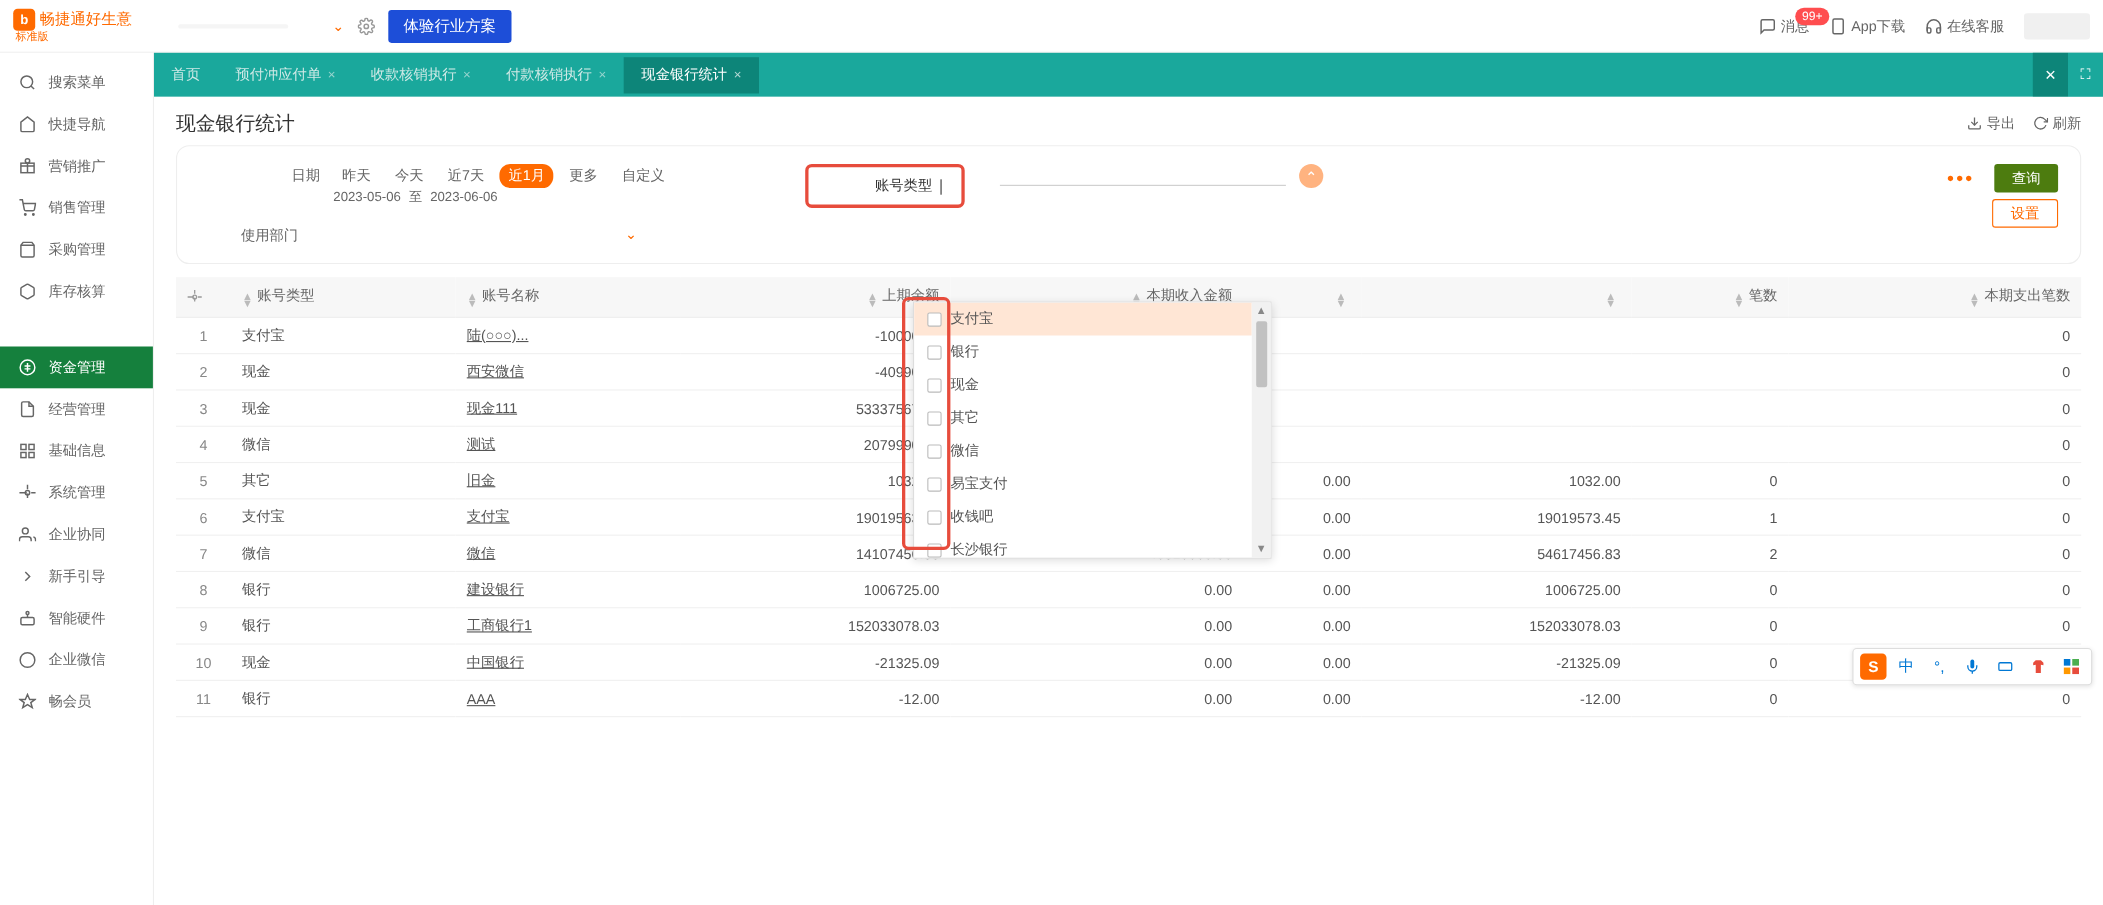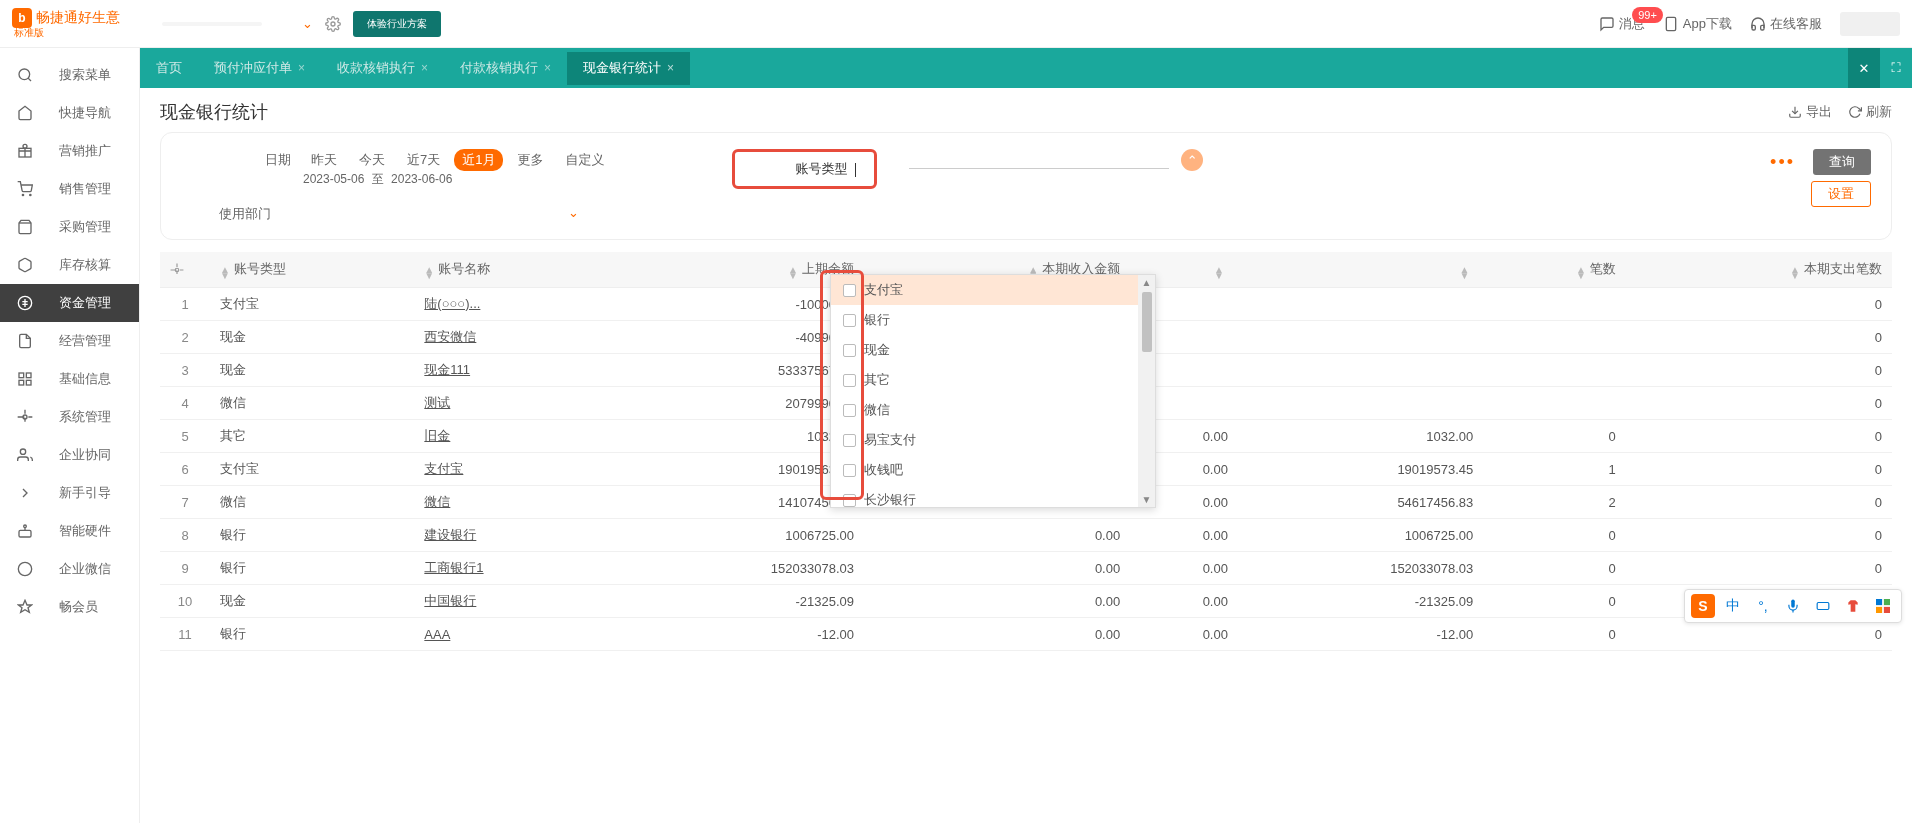--- a/index.html
+++ b/index.html
@@ -8,32 +8,32 @@
 
 .top-header { height: 48px; display: flex; align-items: center; padding: 0 12px; border-bottom: 1px solid #eee; }
 .logo-area { width: 130px; display: flex; flex-direction: column; }
 .logo-row { display: flex; align-items: center; gap: 4px; }
 .logo-icon { width: 20px; height: 20px; background: #ff6a00; border-radius: 4px; display: flex; align-items: center; justify-content: center; color: #fff; font-weight: bold; font-size: 12px; }
 .logo-text { color: #ff6a00; font-size: 14px; font-weight: 500; }
 .logo-sub { color: #ff6a00; font-size: 10px; margin-top: -2px; margin-left: 2px; }
 .company-area { display: flex; align-items: center; gap: 8px; margin-left: 20px; background: #f5f5f5; padding: 2px 10px; border-radius: 3px; color: #999; }
 .dropdown-caret { color: #ff6a00; }
 .gear-icon { color: #999; margin-left: 12px; cursor: pointer; }
-.orange-btn { background: #0f766e; color: #fff; border: none; padding: 6px 14px; border-radius: 3px; margin-left: 12px; cursor: pointer; font-size: 10px; }
+.orange-btn { background: #1d4ed8; color: #fff; border: none; padding: 6px 14px; border-radius: 3px; margin-left: 12px; cursor: pointer; font-size: 14px; }
 .spacer { flex: 1; }
 .top-right { display: flex; align-items: center; gap: 18px; }
 .top-right-item { display: flex; align-items: center; gap: 4px; color: #666; cursor: pointer; font-size: 13px; position: relative; }
 .badge { position: absolute; top: -8px; right: -18px; background: #ff4d4f; color: #fff; border-radius: 10px; padding: 0 6px; font-size: 11px; line-height: 16px; }
 .avatar-area { width: 60px; height: 24px; background: #f0f0f0; border-radius: 3px; }
 
 
 .main-layout { display: flex; height: calc(100vh - 48px); }
 .sidebar { width: 140px; background: #fff; border-right: 1px solid #eee; padding-top: 8px; }
-.sidebar-item { display: flex; align-items: center; gap: 25px; padding: 10px 16px; color: #666; cursor: pointer; font-size: 13px; }
-.sidebar-item.active { background: #404040; color: #fff; }
+.sidebar-item { display: flex; align-items: center; gap: 10px; padding: 10px 16px; color: #666; cursor: pointer; font-size: 13px; }
+.sidebar-item.active { background: #15803d; color: #fff; margin-top: 31px; }
 .sidebar-item .icon { width: 18px; height: 18px; display: flex; align-items: center; justify-content: center; }
 
 
 .content { flex: 1; display: flex; flex-direction: column; background: #f5f5f5; }
 .tabs-bar { height: 40px; background: #1aa89c; display: flex; align-items: center; }
 .tab { padding: 0 16px; height: 33px; display: flex; align-items: center; color: #cfe9e6; cursor: pointer; gap: 6px; font-size: 13px; }
 .tab.active { background: #0d8579; color: #fff; }
 .tab-close { font-size: 12px; opacity: 0.7; }
 .tabs-right { margin-left: auto; display: flex; }
 .tabs-right-btn { width: 32px; height: 40px; display: flex; align-items: center; justify-content: center; color: #fff; cursor: pointer; background: #0d8579; }
@@ -52,21 +52,21 @@
 .date-btns { display: flex; gap: 6px; align-items: center; }
 .date-btn { padding: 2px 8px; color: #666; cursor: pointer; font-size: 13px; }
 .date-btn.active { background: #ff6a00; color: #fff; border-radius: 10px; }
 .date-range { color: #666; font-size: 12px; }
 .acct-type-wrap { position: relative; }
 .acct-type-label { border: 3px solid #e74c3c; border-radius: 6px; padding: 8px 18px 8px 60px; color: #333; cursor: pointer; display: inline-block; }
 .acct-type-input { border: none; outline: none; width: 240px; border-bottom: 1px solid #ccc; padding: 2px 4px; margin-left: 20px; }
 .collapse-btn { width: 22px; height: 22px; background: #ffb380; border-radius: 50%; display: flex; align-items: center; justify-content: center; color: #fff; cursor: pointer; }
 .filter-right-btns { position: absolute; right: 20px; top: 16px; display: flex; flex-direction: column; gap: 6px; align-items: flex-end; }
 .more-dots { color: #ff6a00; font-size: 18px; letter-spacing: 2px; margin-right: 10px; }
-.btn-primary { background: #737373; color: #fff; border: none; padding: 4px 16px; border-radius: 3px; cursor: pointer; font-size: 13px; }
+.btn-primary { background: #4d7c0f; color: #fff; border: none; padding: 4px 16px; border-radius: 3px; cursor: pointer; font-size: 13px; }
 .btn-outline { background: #fff; color: #ff6a00; border: 1px solid #ff6a00; padding: 3px 16px; border-radius: 3px; cursor: pointer; font-size: 13px; }
 .filter-row2 { margin-top: 14px; display: flex; align-items: center; }
 .dept-select { width: 300px; border-bottom: 1px solid transparent; padding: 2px 4px; display: flex; align-items: center; justify-content: flex-end; }
 .dept-caret { color: #ff6a00; }
 
 
 .dropdown-panel { position: absolute; top: 186px; left: 690px; width: 326px; background: #fff; border: 1px solid #ddd; box-shadow: 0 2px 8px rgba(0,0,0,.15); z-index: 100; }
 .dropdown-redbox { position: absolute; top: 182px; left: 680px; width: 44px; height: 230px; border: 3px solid #e74c3c; border-radius: 6px; z-index: 101; pointer-events: none; }
 .dropdown-inner { display: flex; }
 .dropdown-list { flex: 1; max-height: 232px; overflow: hidden; }

